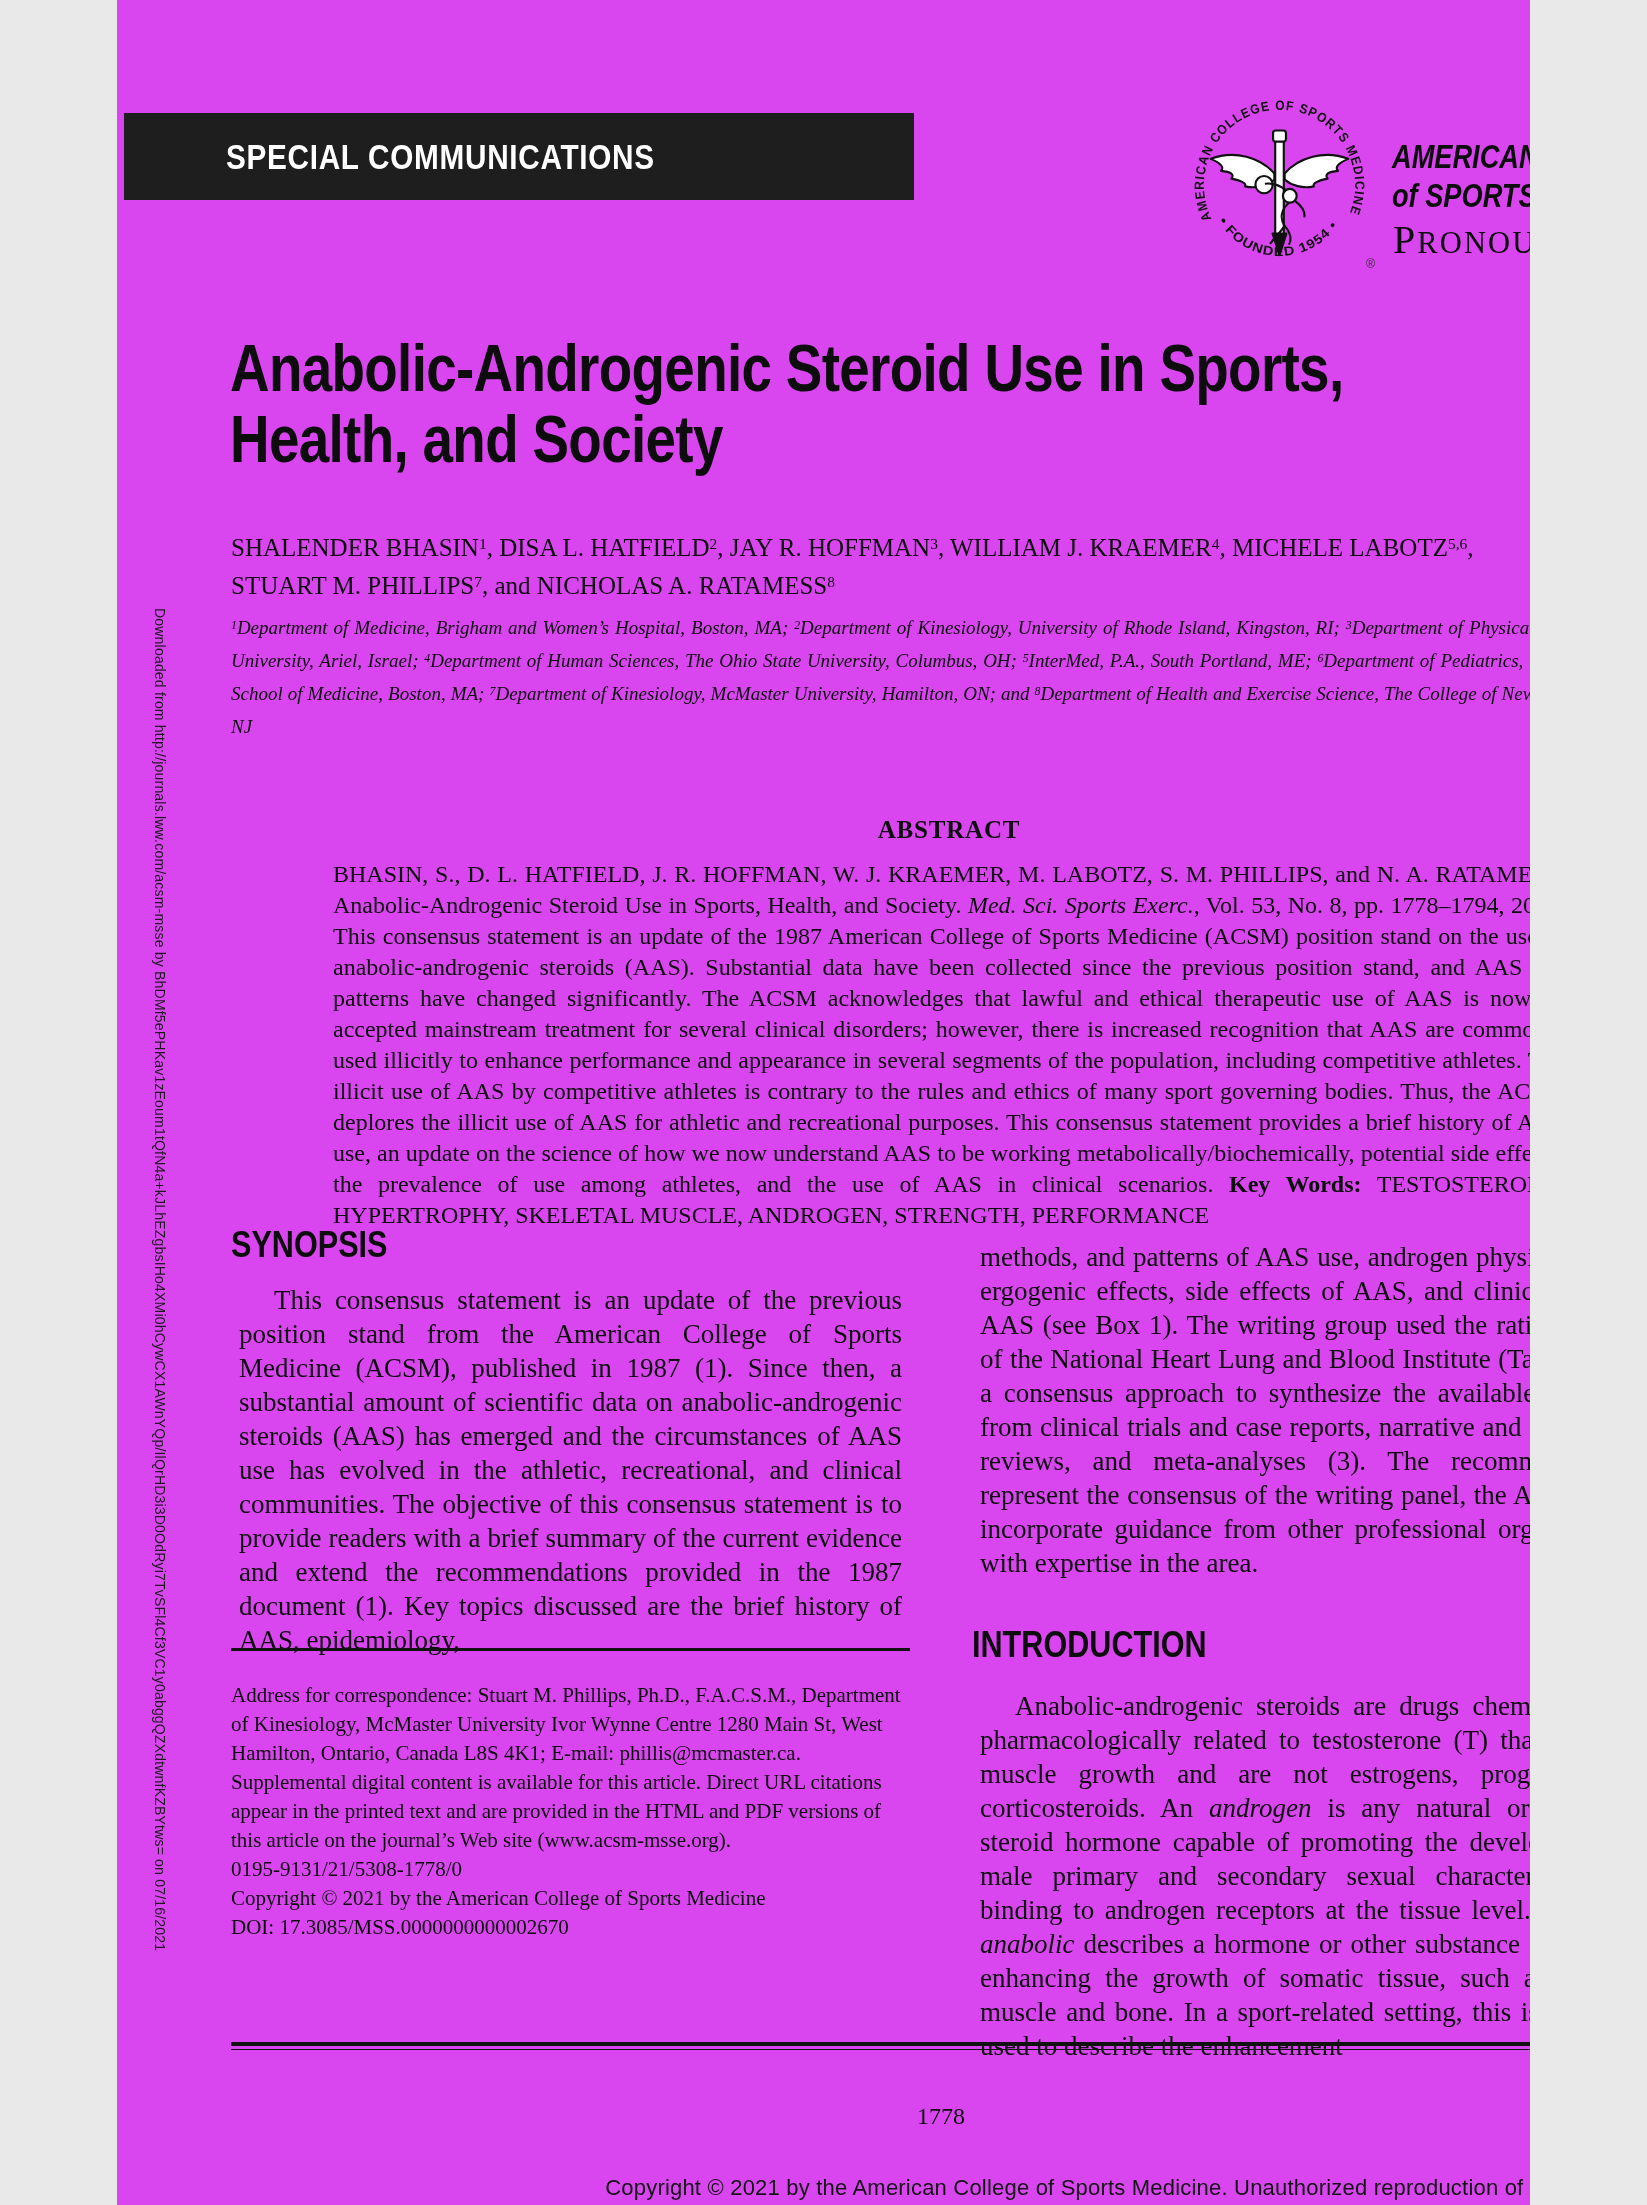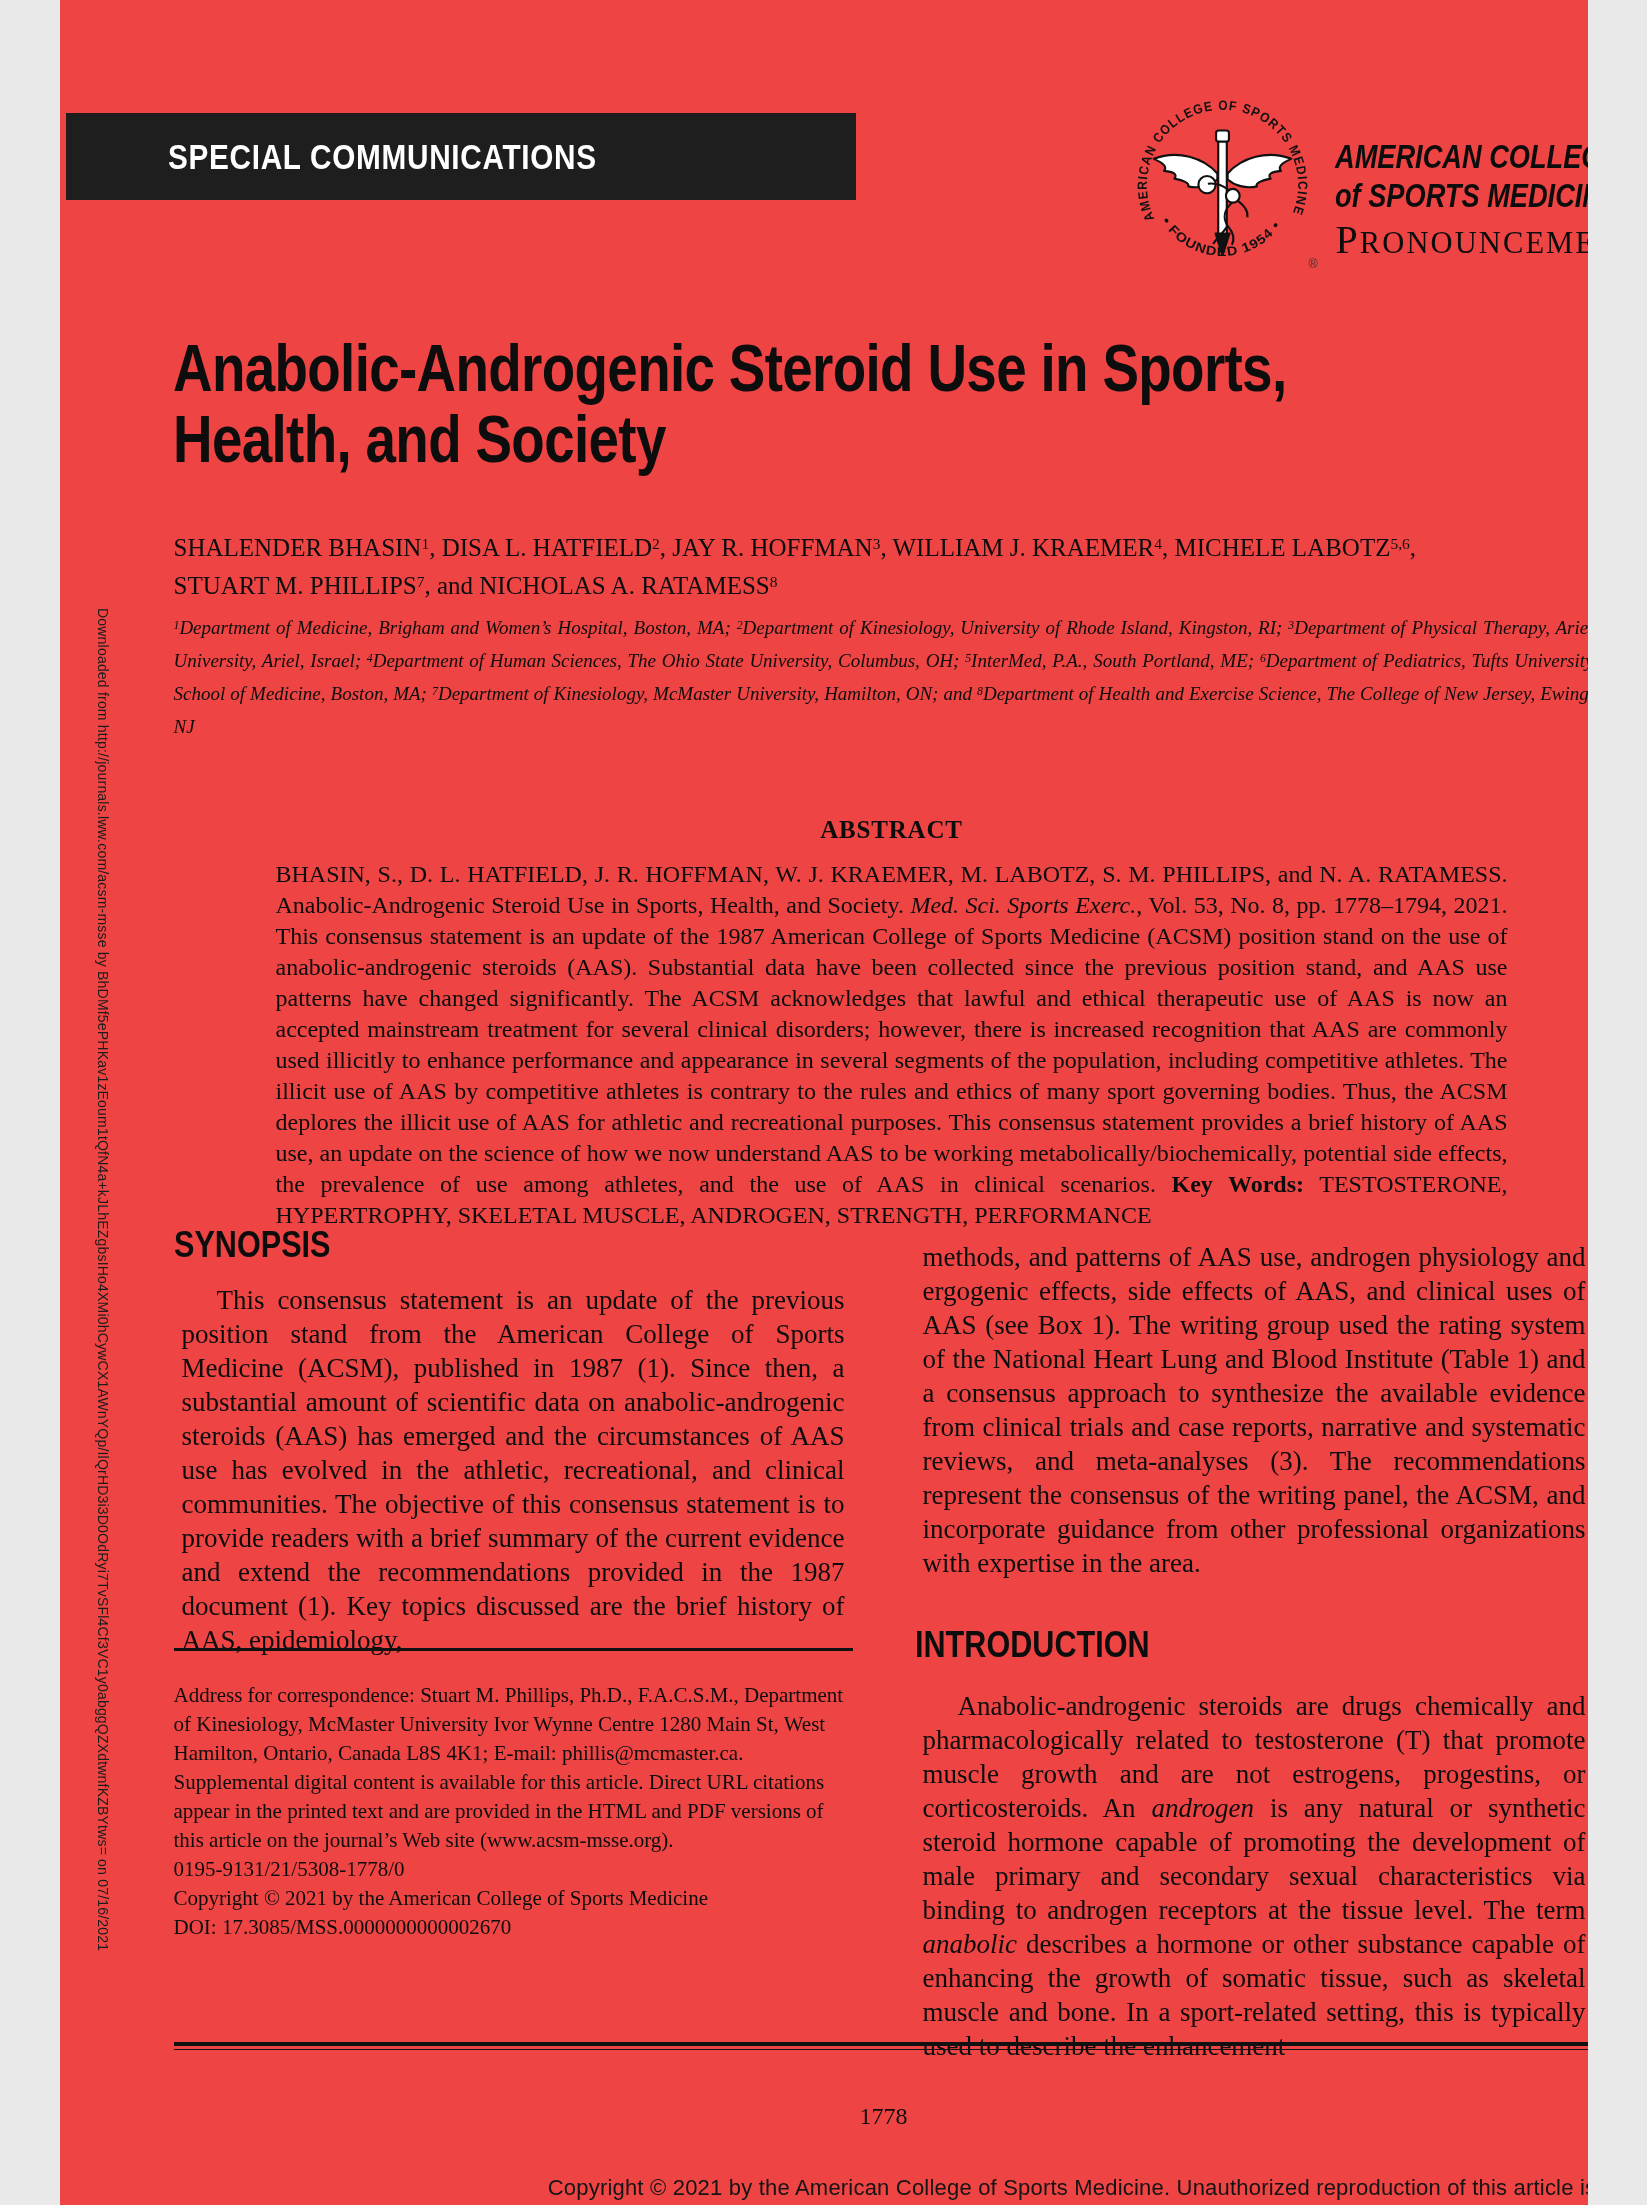--- a/index.html
+++ b/index.html
@@ -1,16 +1,16 @@
 <!DOCTYPE html>
 <html style="font-size:13px"><head>
 <meta charset="utf-8">
 <style>
   html,body { margin:0; padding:0; background:#e9e9e9; }
-  .page { position:relative; width:1528px; height:2205px; margin:0 auto; background:#ef4444;
+  .page { position:relative; width:1413px; height:2205px; margin:0 auto; background:#d946ef;
           font-family:"Liberation Serif", serif; color:#0d0d0d; overflow:hidden; }
 
   
   .banner { position:absolute; left:6.6px; top:113px; width:790px; height:87px; background:#1e1e1e; }
   .banner .t { position:absolute; left:102px; top:0; line-height:87px; color:#fff;
                font-family:"Liberation Sans", sans-serif; font-weight:bold; font-size:35px;
                transform:scaleX(.85); transform-origin:0 50%; letter-spacing:0.8px; white-space:nowrap; }
 
   .seal { position:absolute; left:1068px; top:91px; width:189px; height:189px; }
   .seal text { font-family:"Liberation Sans", sans-serif; font-weight:bold; fill:#111; }

